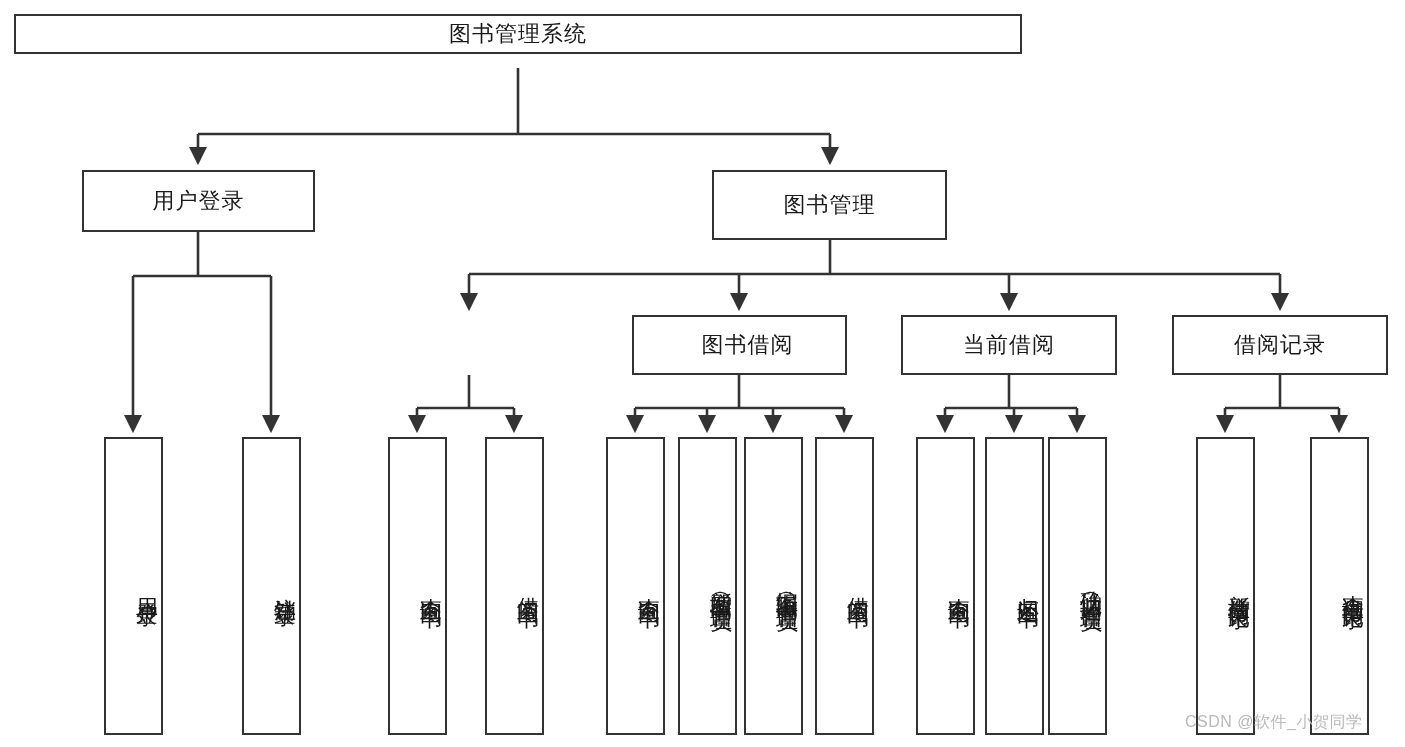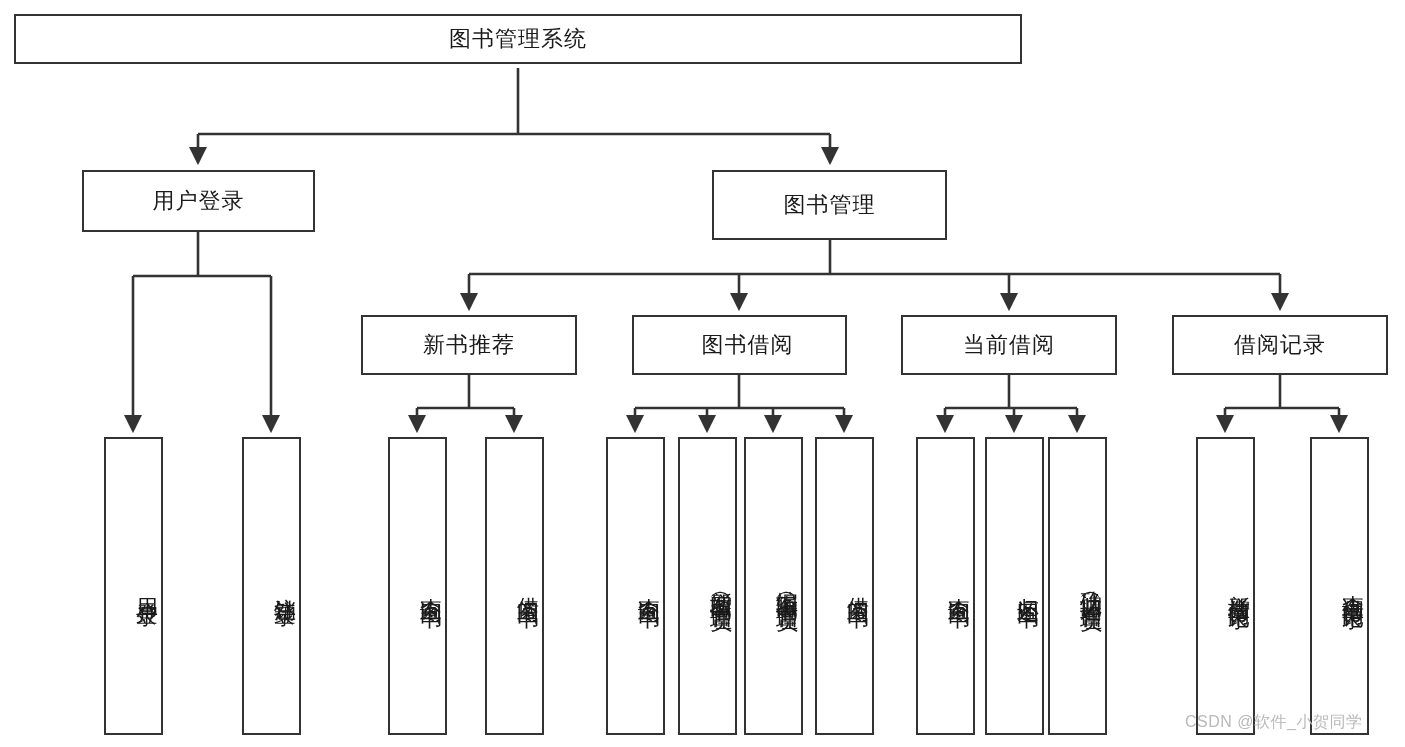--- a/index.html
+++ b/index.html
@@ -110,34 +110,31 @@
       <path d="M 1014 408 L 1014 424" marker-end="url(#arrow)"></path>
       <path d="M 1077 408 L 1077 424" marker-end="url(#arrow)"></path>
 
       <path d="M 1280 375 L 1280 408"></path>
       <path d="M 1225 408 L 1339 408"></path>
       <path d="M 1225 408 L 1225 424" marker-end="url(#arrow)"></path>
       <path d="M 1339 408 L 1339 424" marker-end="url(#arrow)"></path>
     </g>
   </svg>
 
-  <div class="node horiz" style="left:14px; top:14px; width:1008px; height:50px;">
+  <div class="node horiz" style="left:14px; top:14px; width:1008px; height:40px;">
     <span>图书管理系统</span>
   </div>
 
   <div class="node horiz" style="left:82px; top:170px; width:233px; height:62px;">
     <span>用户登录</span>
   </div>
   <div class="node horiz" style="left:712px; top:170px; width:235px; height:70px;">
     <span>图书管理</span>
   </div>
 
-  <div class="node horiz" style="left:361px; top:315px; width:216px; height:60px;">
-    <span>新书推荐</span>
-  </div>
   <div class="node horiz" style="left:632px; top:315px; width:215px; height:60px;padding-left:16px;">
     <span>图书借阅</span>
   </div>
   <div class="node horiz" style="left:1172px; top:315px; width:216px; height:60px;">
     <span>借阅记录</span>
   </div>
   <div class="node horiz" style="left:901px; top:315px; width:216px; height:60px;">
     <span>当前借阅</span>
   </div>
 

